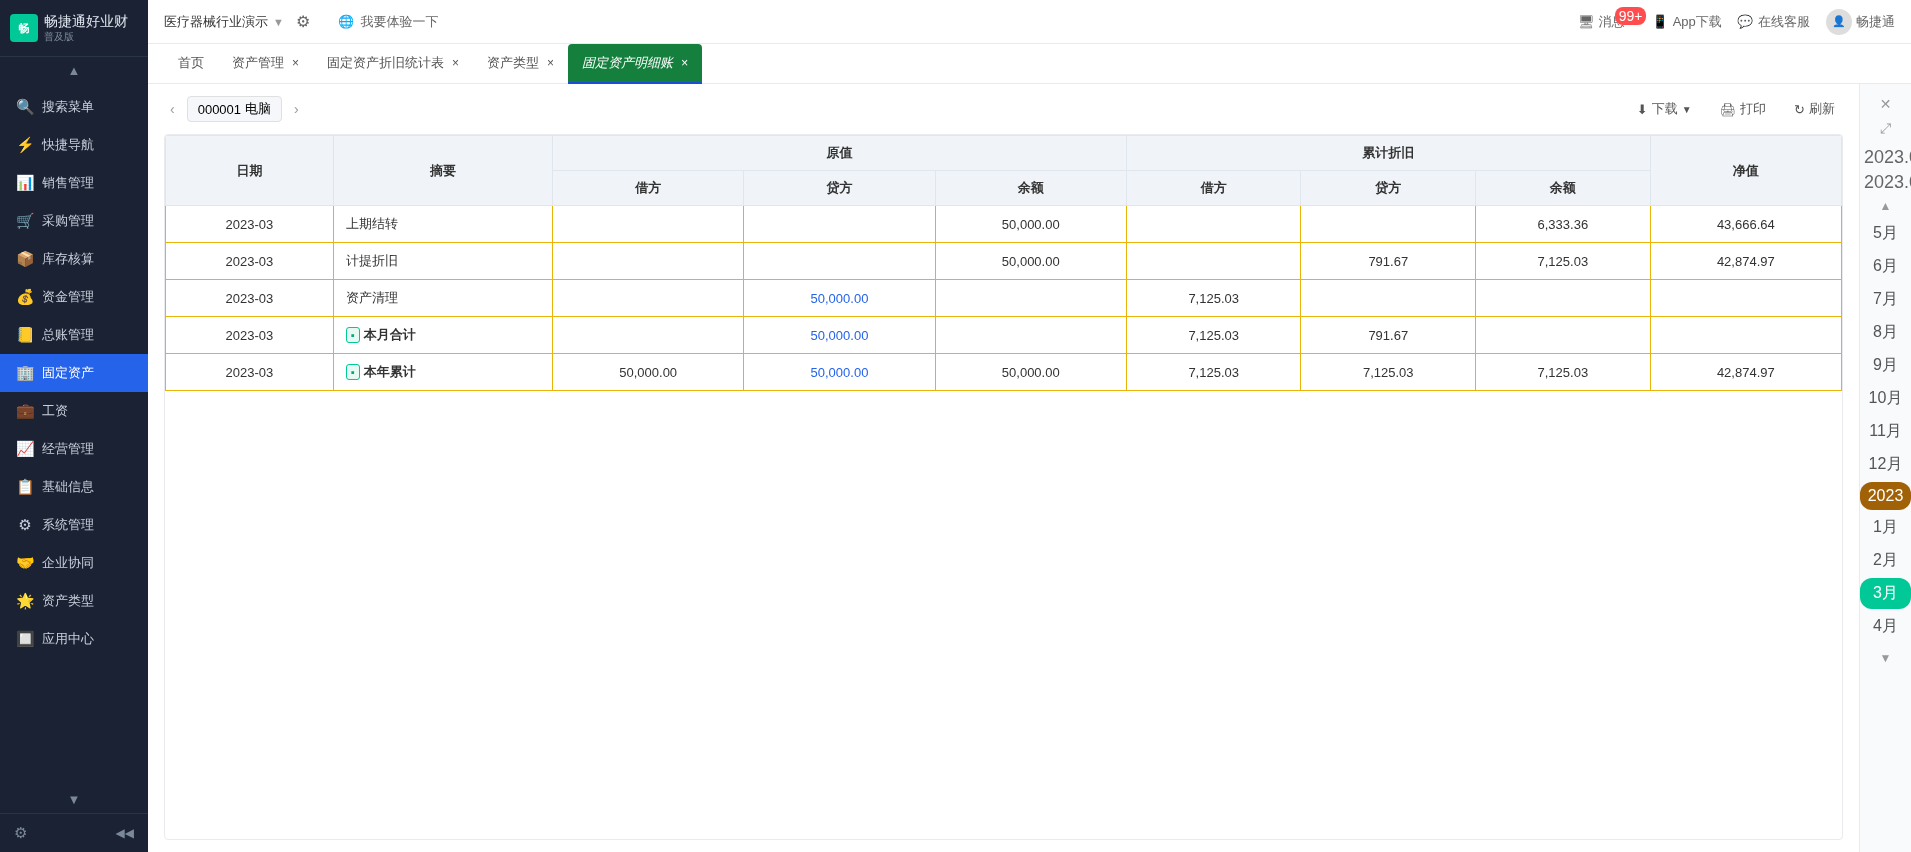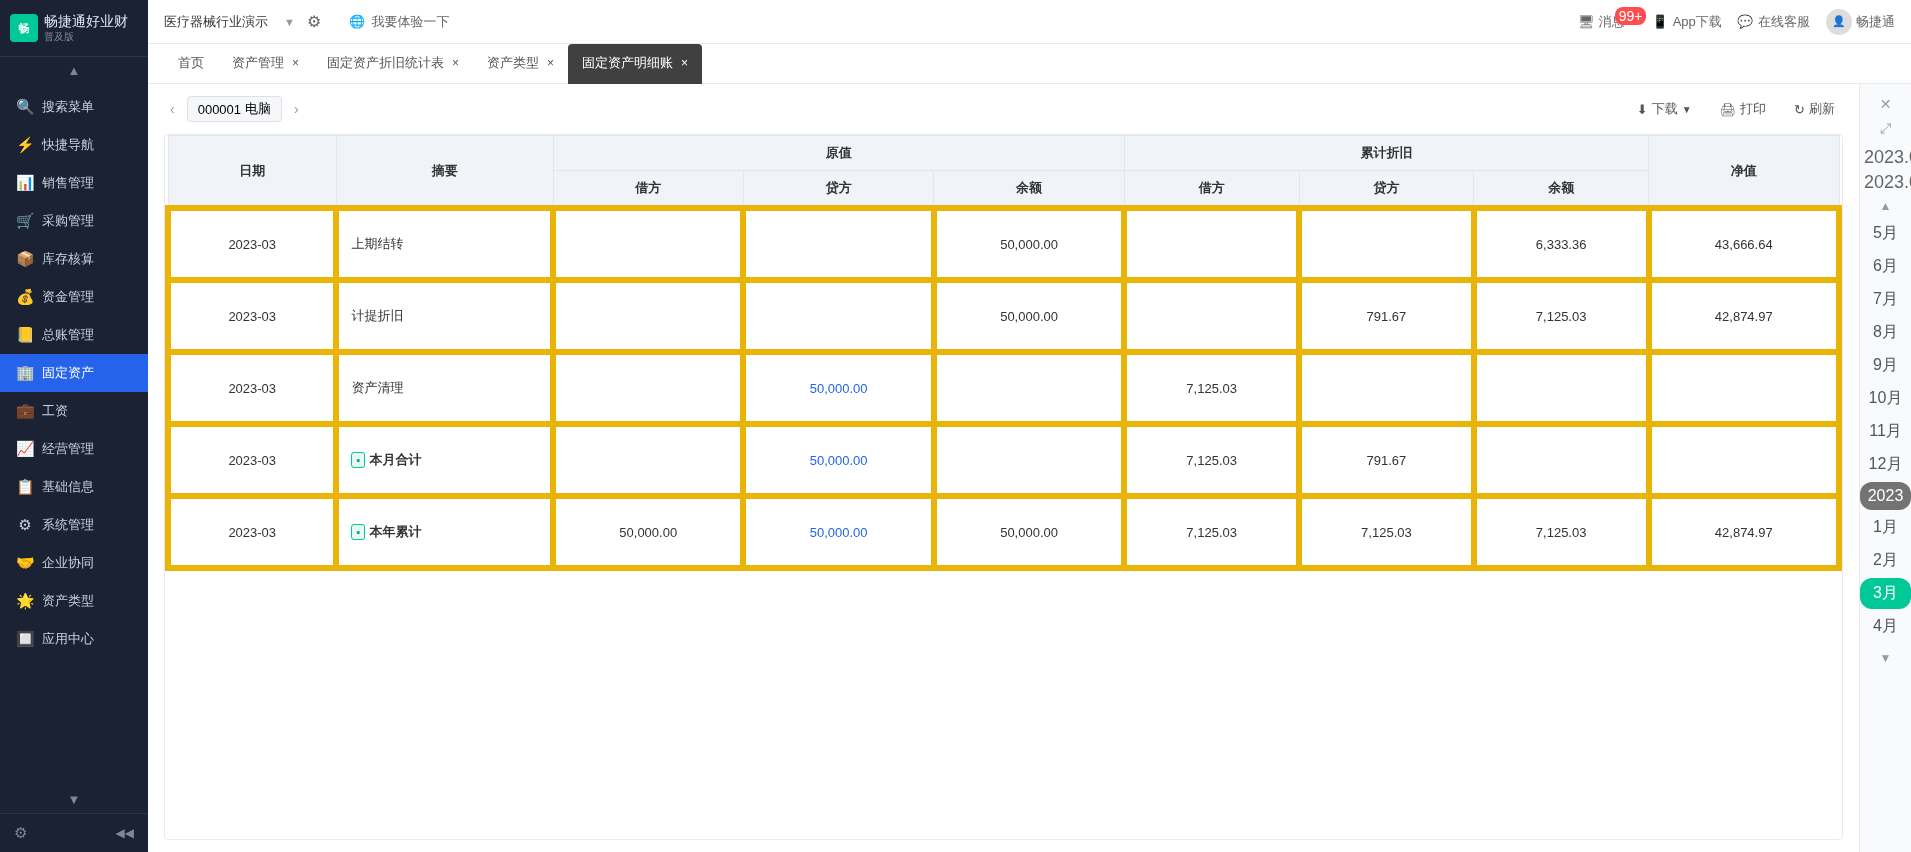--- a/index.html
+++ b/index.html
@@ -65,21 +65,21 @@
       background: white;
       display: flex;
       align-items: center;
       padding: 0 16px;
       border-bottom: 1px solid #e8eaed;
       justify-content: space-between;
       flex-shrink: 0;
     }
     .topbar-left { display: flex; align-items: center; gap: 8px; }
     .topbar-company {
-      display: flex; align-items: center; gap: 16px;
+      display: flex; align-items: center; gap: 5px;
       font-size: 13px; color: #333; cursor: pointer;
     }
     .topbar-company .arrow { font-size: 11px; color: #999; }
     .topbar-settings { color: #666; cursor: pointer; font-size: 16px; padding: 4px; }
     .topbar-experience {
       display: flex; align-items: center; gap: 6px;
       font-size: 13px; color: #666; cursor: pointer;
       margin-left: 16px;
     }
     .topbar-right { display: flex; align-items: center; gap: 16px; }
@@ -105,24 +105,25 @@
     .tab {
       padding: 0 14px;
       height: 40px;
       display: flex; align-items: center; gap: 6px;
       font-size: 13px; color: #555;
       cursor: pointer;
       border-bottom: 2px solid transparent;
       white-space: nowrap;
     }
     .tab.active {
-      background: #404040;
+      background: #15803d;
       color: white;
       border-radius: 4px 4px 0 0;
-      border-bottom: 2px solid #404040;
+      border-bottom: 2px solid #1d4ed8;
+      font-style: italic;
     }
     .tab-close { font-size: 12px; color: inherit; margin-left: 2px; }
 
     
     .content {
       flex: 1;
       display: flex;
       overflow: hidden;
     }
 
@@ -159,23 +160,23 @@
     thead tr th {
       background: #f0f4f8;
       padding: 8px 10px;
       text-align: center;
       font-weight: 600;
       color: #333;
       border: 1px solid #e0e6ed;
       white-space: nowrap;
     }
     tbody tr td {
-      padding: 24px 12px;
+      padding: 9px 12px;
       text-align: center;
-      border: 6px solid #eab308;
+      border: 1px solid #eab308;
       color: #333;
       white-space: nowrap;
     }
     .td-link { color: #2563eb; cursor: pointer; }
     .badge-green {
       display: inline-flex; align-items: center; justify-content: center;
       background: #e6f9f3; border: 1px solid #00c896;
       border-radius: 3px; padding: 1px 4px; font-size: 11px; color: #00a97a;
       margin-right: 4px;
     }
@@ -215,21 +216,21 @@
       width: 100%;
       border-radius: 12px;
       margin: 1px 4px;
     }
     .timeline-month.active {
       background: #00c896;
       color: white;
       border-radius: 12px;
     }
     .timeline-month.year-marker {
-      background: #737373;
+      background: #a16207;
       color: white;
       border-radius: 12px;
     }
     .timeline-arrow { color: #999; font-size: 12px; cursor: pointer; padding: 4px; }
   </style>
 </head>
 <body>
 
 <div class="sidebar">
   <div class="sidebar-logo">

